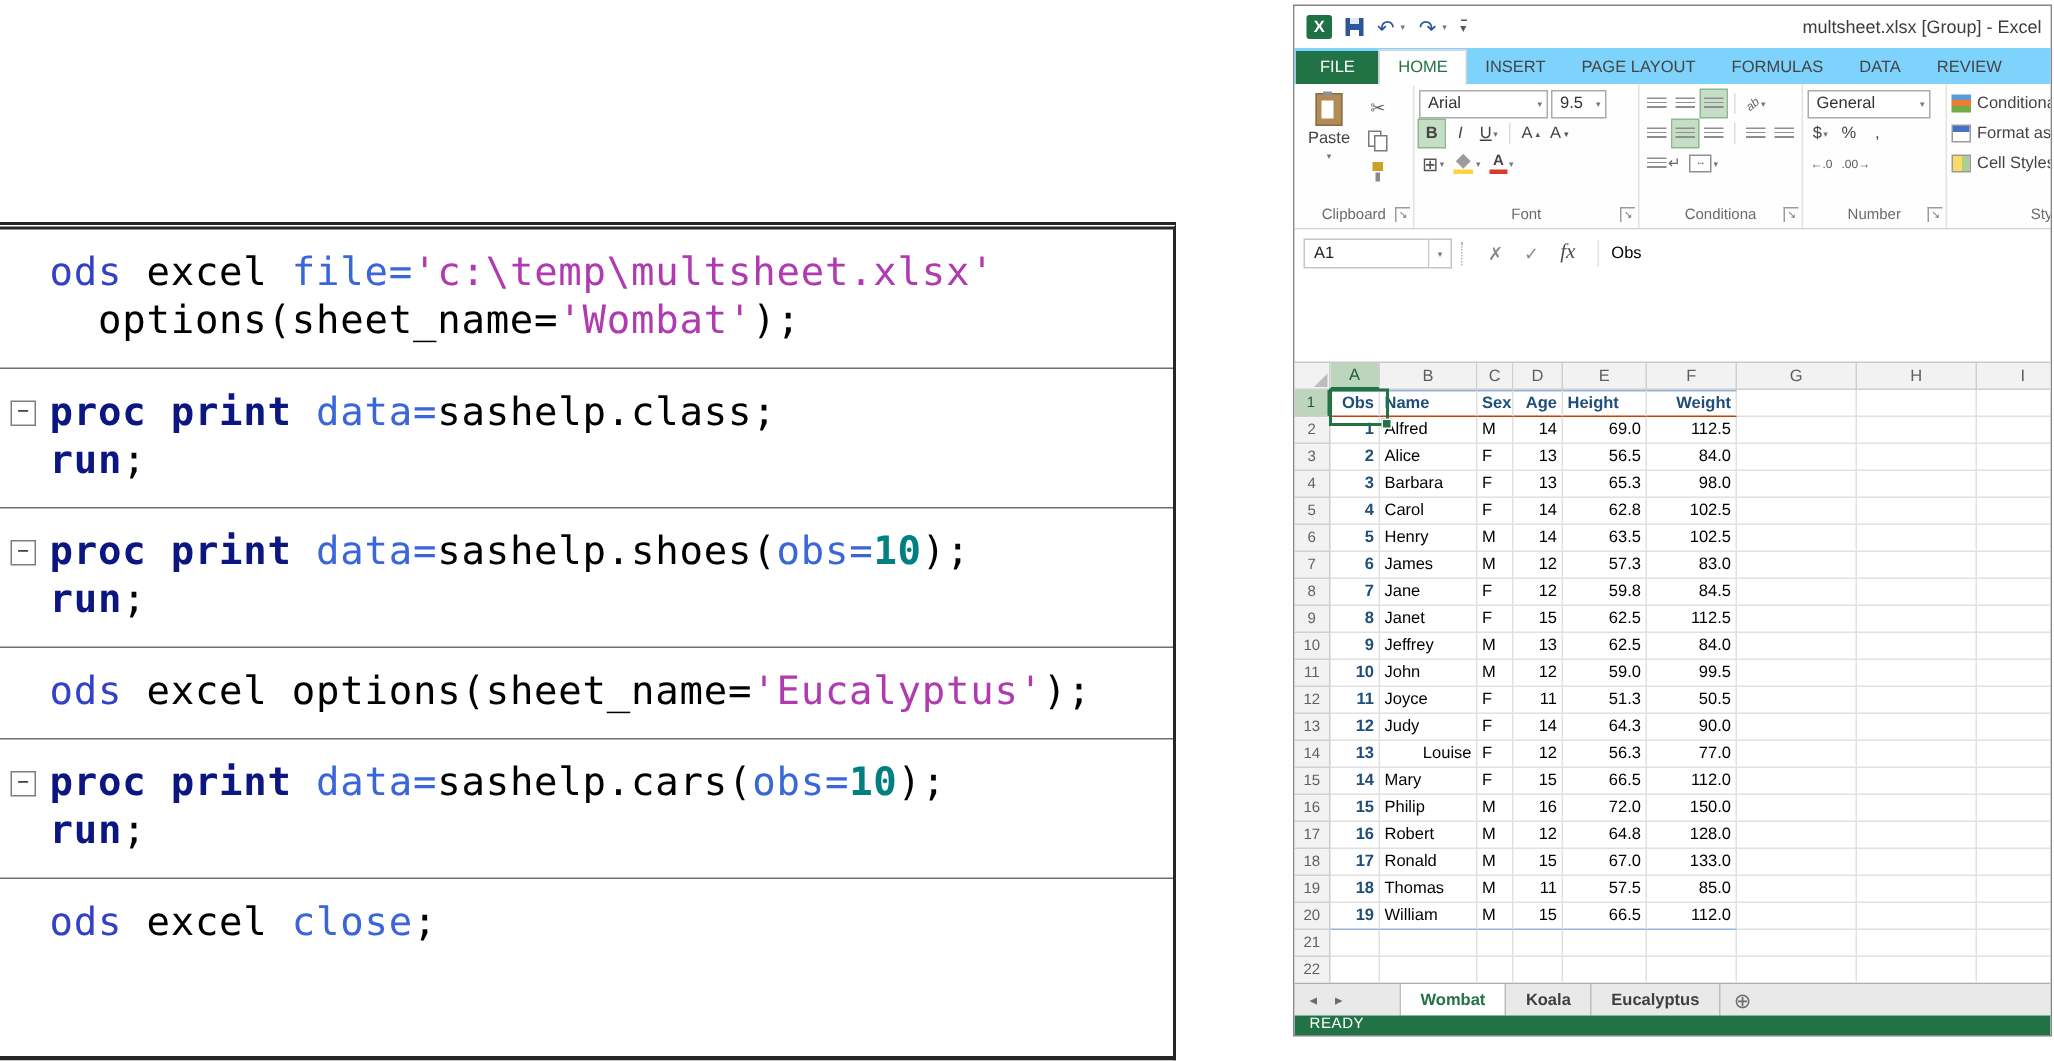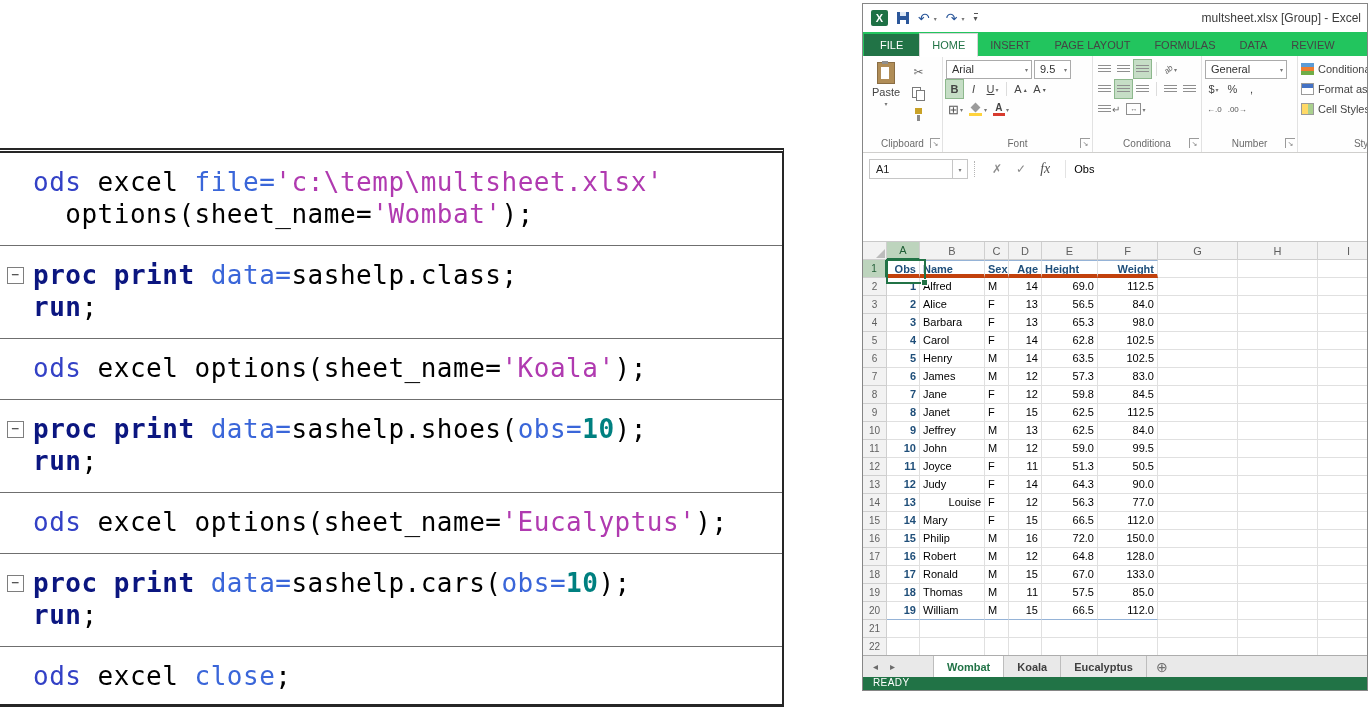--- a/index.html
+++ b/index.html
@@ -34,21 +34,21 @@
   .save-icon{width:12px;height:12px;background:#2b579a;position:relative;flex:0 0 auto}
   .save-icon::before{content:"";position:absolute;left:3px;top:0;width:6px;height:4px;background:#dfe9f5}
   .save-icon::after{content:"";position:absolute;left:3px;bottom:0;width:6px;height:4px;background:#fff}
   .qat-glyph{color:#2b579a;font-size:14px;line-height:14px}
   .mini-dd{font-size:6px;color:#777;margin-left:-5px}
   .qat-more{font-size:8px;color:#555;border-top:1px solid #555;padding-top:1px;line-height:8px}
   .win-title{position:absolute;right:6px;top:0;height:28px;display:flex;align-items:center;
     font-size:12px;color:#3c3c3c;white-space:nowrap}
 
   
-  .tabstrip{flex:0 0 24px;display:flex;align-items:flex-end;background:#22c55e;padding-left:1px}
+  .tabstrip{flex:0 0 24px;display:flex;align-items:flex-end;background:#7dd3fc;padding-left:1px}
   .rtab{height:22px;display:flex;align-items:center;padding:0 12px;font-size:11px;color:#444;white-space:nowrap}
   .rtab.file{background:#217346;color:#fff;padding:0 16px}
   .rtab.active{color:#217346;background:#fff;border:1px solid #d5d5d5;border-bottom:1px solid #fff;
     margin-bottom:-1px;z-index:2}
 
   
   .ribbon{flex:0 0 96px;border-bottom:1px solid #d0cfcd;display:flex;background:#fefefe;overflow:hidden}
   .rgroup{display:flex;flex-direction:column;border-right:1px solid #e2e2e2;padding:3px 3px 0;position:relative;box-sizing:border-box}
   .gbody{flex:1 1 auto}
   .glabel{height:17px;display:flex;align-items:center;justify-content:center;font-size:10px;color:#6b6b6b}
@@ -131,21 +131,21 @@
   .g-corner{width:24px;background:#f2f2f2;border-right:1px solid #cfcfcf;border-bottom:1px solid #cfcfcf;position:relative}
   .corner-tri{position:absolute;right:1px;bottom:1px;width:0;height:0;border-left:9px solid transparent;border-bottom:9px solid #bcbcbc}
   .g-ch{background:#f2f2f2;border-right:1px solid #cfcfcf;border-bottom:1px solid #cfcfcf;display:flex;
     align-items:center;justify-content:center;font-size:11px;color:#5f5f5f;height:18px}
   .g-ch.sel{background:#bdd4bd;border-bottom:2px solid #217346;color:#1e5c34}
   .g-rh{width:24px;background:#f2f2f2;border-right:1px solid #cfcfcf;border-bottom:1px solid #cfcfcf;
     display:flex;align-items:center;justify-content:center;font-size:10px;color:#5f5f5f}
   .g-rh.sel{background:#bdd4bd;border-right:2px solid #217346;color:#1e5c34}
   .g-c{border-right:1px solid #e0e0e0;border-bottom:1px solid #e0e0e0;font-size:11px;color:#000;
     line-height:17px;padding:0 3px;white-space:nowrap}
-  .c-hdr{font-weight:bold;color:#1f4e79;border-top:1px solid #95b3d7;border-bottom:4px solid #c2410c}
+  .c-hdr{font-weight:bold;color:#1f4e79;border-top:1px solid #95b3d7;border-bottom:1px solid #c2410c}
   .obs-col{font-weight:bold;color:#1f4e79}
   .last-data{border-bottom:1px solid #95b3d7}
   .sel-outline{position:absolute;left:23px;top:17px;width:36px;height:21px;border:2px solid #217346;pointer-events:none}
   .sel-outline::after{content:"";position:absolute;right:-4px;bottom:-4px;width:5px;height:5px;background:#217346;border:1px solid #fff}
 
   
   .sheetbar{flex:0 0 21px;background:#e9e9e9;border-top:1px solid #adadad;display:flex;align-items:stretch;font-size:11px}
   .snav{display:flex;align-items:center;gap:12px;padding:0 10px;color:#6b6b6b;font-size:10px}
   .stablist{display:flex;align-items:stretch;margin-left:28px}
   .stab{display:flex;align-items:center;padding:0 13px;font-weight:bold;color:#3f3f3f;border-right:1px solid #bdbdbd;white-space:nowrap}
@@ -161,23 +161,20 @@
 
 <div class="code-panel" id="code-panel">
     <div class="code-block">
       <div class="code-line"><span class="tk-kw">ods</span><span class="tk-pl"> excel </span><span class="tk-opt">file=</span><span class="tk-str">'c:\temp\multsheet.xlsx'</span></div>
       <div class="code-line"><span class="tk-pl">  options(sheet_name=</span><span class="tk-str">'Wombat'</span><span class="tk-pl">);</span></div>
     </div>
     <div class="code-block">
       <span class="collapse-box">−</span>
       <div class="code-line"><span class="tk-proc">proc print </span><span class="tk-opt">data=</span><span class="tk-pl">sashelp.class;</span></div>
       <div class="code-line"><span class="tk-proc">run</span><span class="tk-pl">;</span></div>
-    </div>
-    <div class="code-block">
-      <div class="code-line"><span class="tk-kw">ods</span><span class="tk-pl"> excel options(sheet_name=</span><span class="tk-str">'Koala'</span><span class="tk-pl">);</span></div>
     </div>
     <div class="code-block">
       <span class="collapse-box">−</span>
       <div class="code-line"><span class="tk-proc">proc print </span><span class="tk-opt">data=</span><span class="tk-pl">sashelp.shoes(</span><span class="tk-opt">obs=</span><span class="tk-num">10</span><span class="tk-pl">);</span></div>
       <div class="code-line"><span class="tk-proc">run</span><span class="tk-pl">;</span></div>
     </div>
     <div class="code-block">
       <div class="code-line"><span class="tk-kw">ods</span><span class="tk-pl"> excel options(sheet_name=</span><span class="tk-str">'Eucalyptus'</span><span class="tk-pl">);</span></div>
     </div>
     <div class="code-block">

